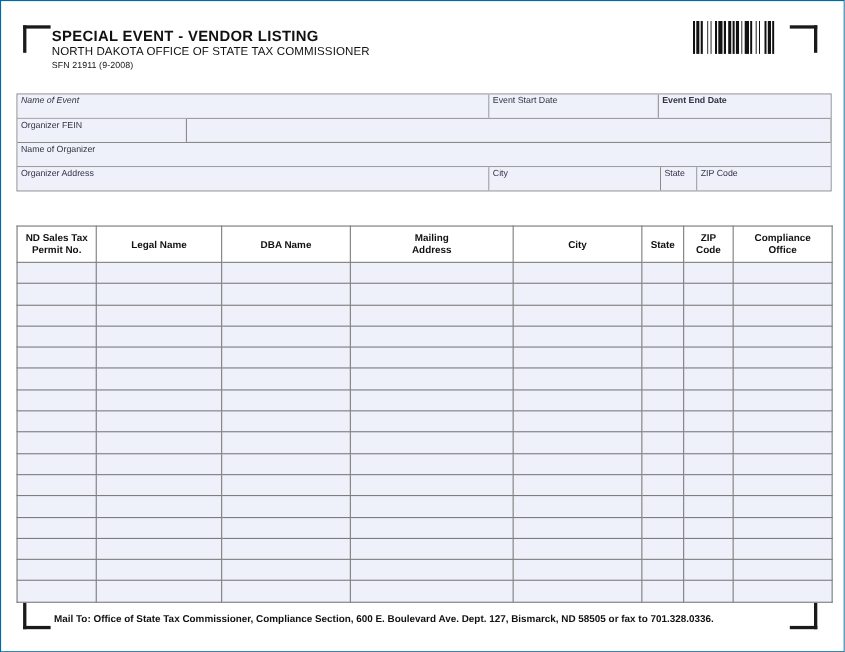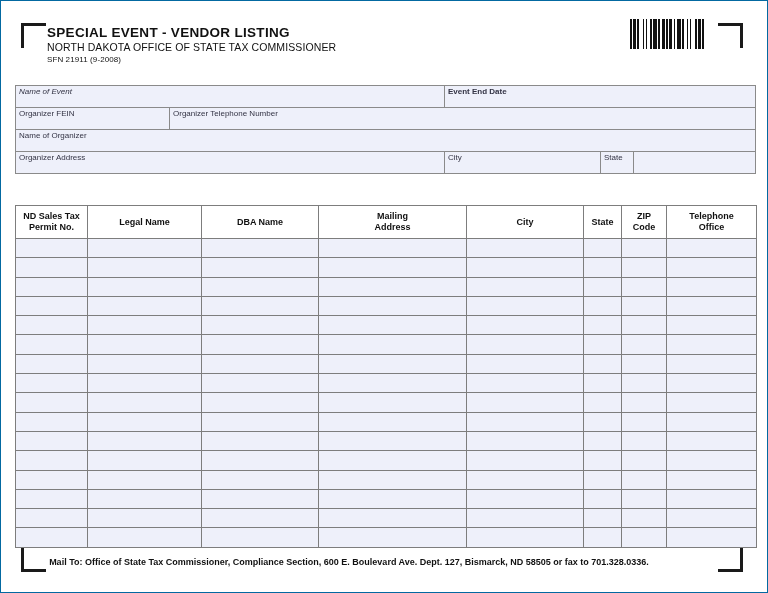--- a/index.html
+++ b/index.html
@@ -218,49 +218,52 @@
       <span style="width: 2px; background: rgb(17, 17, 17);"></span>
       <span style="width: 2px; background: rgb(255, 255, 255);"></span>
     </div>
 
   <div class="infogrid">
 
     <div class="inforow">
       <div class="infocell" style="width:429px;font-style:italic;">
         <div class="lbl">Name of Event</div>
       </div>
+      <div class="infocell" style="width:154px;">
+        <div class="lbl">Event Start Date</div>
+      </div>
       <div class="infocell nr" style="width:156px;font-weight:bold;">
         <div class="lbl">Event End Date</div>
       </div>
     </div>
 
     <div class="inforow">
       <div class="infocell" style="width:154px;">
         <div class="lbl">Organizer FEIN</div>
       </div>
-      <div class="infocell nr" style="width:156px;">
-        <div class="lbl">Organizer Telephone Number</div>
-      </div>
     </div>
 
     <div class="inforow">
       <div class="infocell nr" style="width:739px;">
         <div class="lbl">Name of Organizer</div>
       </div>
     </div>
 
     <div class="inforow last">
       <div class="infocell" style="width:429px;">
         <div class="lbl">Organizer Address</div>
       </div>
       <div class="infocell" style="width:156px;">
         <div class="lbl">City</div>
       </div>
       <div class="infocell" style="width:33px;">
         <div class="lbl">State</div>
+      </div>
+      <div class="infocell nr" style="width:121px;">
+        <div class="lbl">ZIP Code</div>
       </div>
     </div>
 
   </div>
 
 
   <table class="vtable">
     <colgroup>
       <col style="width:72px;">
       <col style="width:114px;">
@@ -291,21 +294,21 @@
             <div>City</div>
           </th>
           <th>
             <div>State</div>
           </th>
           <th>
             <div>ZIP</div>
             <div>Code</div>
           </th>
           <th>
-            <div>Telephone</div>
+            <div>Compliance</div>
             <div>Office</div>
           </th>
         </tr>
     </thead>
     <tbody id="vtable-body">
         <tr>
           <td></td>
           <td></td>
           <td></td>
           <td></td>

